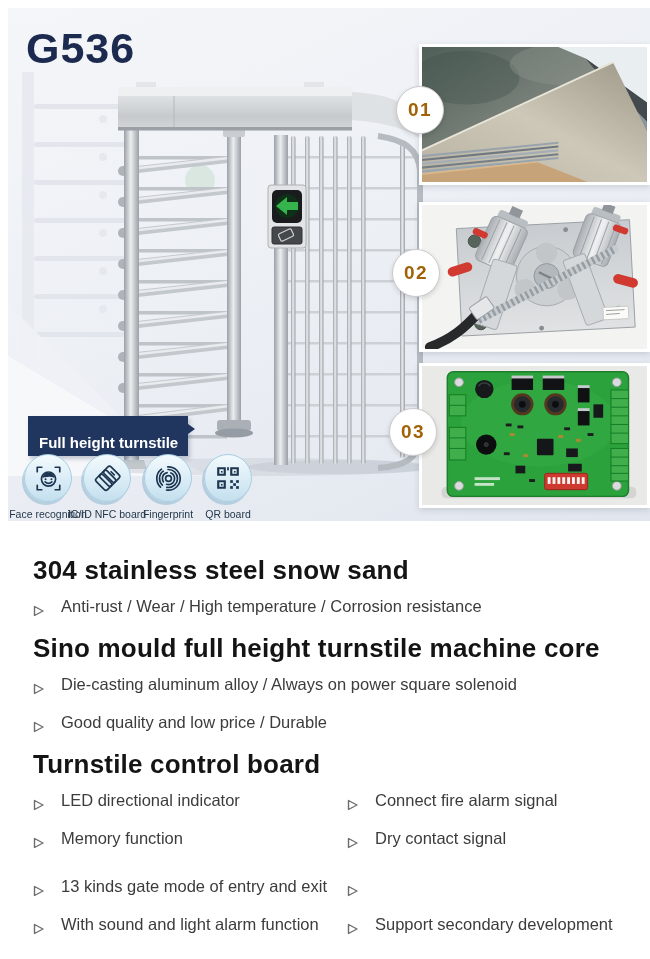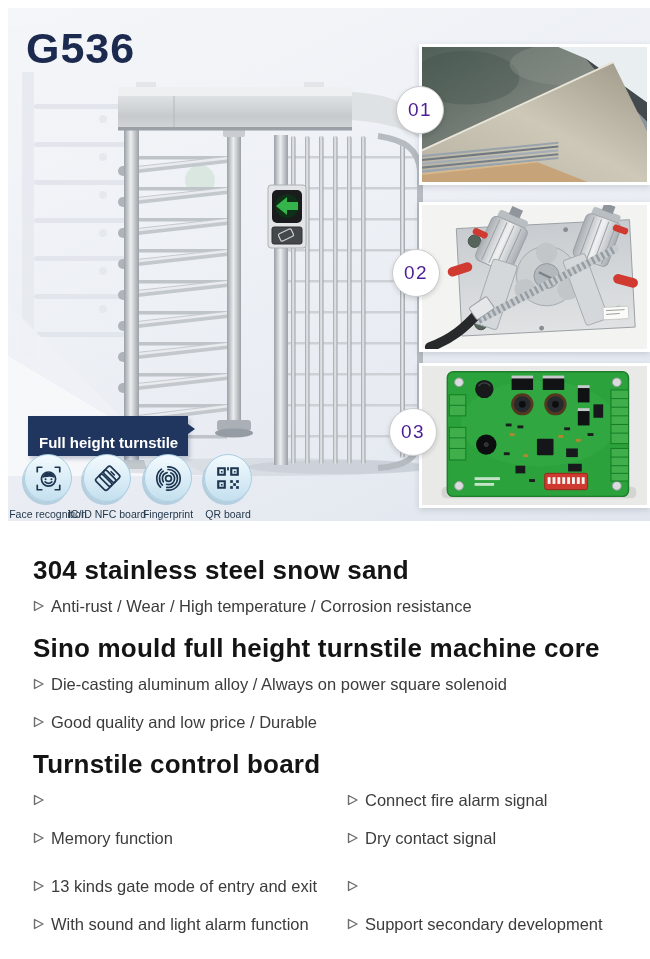--- a/index.html
+++ b/index.html
@@ -29,30 +29,30 @@
 
   
   .shot{position:absolute;left:411px;width:231px;margin:0;box-sizing:border-box;
         border:3px solid #fff;box-shadow:0 2px 6px rgba(60,70,90,.18);background:#fff;}
   .shot svg{display:block;width:100%;height:100%;}
   .shot1{top:36px;height:141px;}
   .shot2{top:194px;height:150px;}
   .shot3{top:355px;height:145px;}
   .num-badge{position:absolute;width:46px;height:46px;border-radius:50%;background:#fff;
       border:1.5px solid #cbcbcb;box-shadow:0 2px 5px rgba(0,0,0,.14);z-index:5;
-      display:flex;align-items:center;justify-content:center;font-weight:400;font-size:19px;
-      color:#4c1d95;letter-spacing:1.5px;}
+      display:flex;align-items:center;justify-content:center;font-weight:700;font-size:19px;
+      color:#a16207;letter-spacing:1.5px;}
   .nb1{left:388px;top:78px;} .nb2{left:384px;top:241px;} .nb3{left:381px;top:400px;}
 
   
   .specs{position:absolute;left:0;top:521px;width:650px;box-sizing:border-box;
          padding:34px 20px 0 33px;background:#fff;}
   .specs h2{margin:0 0 9px 0;font-size:26px;font-weight:700;color:#141414;letter-spacing:.2px;}
   .spec-section{margin-bottom:13px;}
-  .bullet{display:flex;align-items:flex-start;gap:6px;margin:0 0 16px 0;
+  .bullet{display:flex;align-items:flex-end;gap:16px;margin:0 0 16px 0;
           font-size:16.5px;color:#3c3c3c;line-height:22px;}
   .bullet svg{flex:0 0 auto;margin-top:5px;}
   .two-col{display:grid;grid-template-columns:314px auto;}
   .two-col .bullet{margin-bottom:16px;}
   .two-col .gap{margin-top:10px;}
 
   
   .arm{stroke:#c3c8cd;stroke-width:7;stroke-linecap:round;}
   .armhi{stroke:#e9ebee;stroke-width:2.5;stroke-linecap:round;}
   .armball{fill:#aeb4ba;}
@@ -491,20 +491,21 @@
       </div>
     </section>
 
     <section class="spec-section">
       <h2>Turnstile control board</h2>
       <div class="two-col">
         <div class="bullet">
           <svg width="12" height="12" viewBox="0 0 12 12">
               <path d="M1.5,1.5 L10,6 L1.5,10.5 Z" fill="none" stroke="#6e6e6e" stroke-width="1.4" stroke-linejoin="round"></path>
             </svg>
+          <span>LED directional indicator</span>
         </div>
         <div class="bullet">
           <svg width="12" height="12" viewBox="0 0 12 12">
               <path d="M1.5,1.5 L10,6 L1.5,10.5 Z" fill="none" stroke="#6e6e6e" stroke-width="1.4" stroke-linejoin="round"></path>
             </svg>
           <span>Connect fire alarm signal</span>
         </div>
         <div class="bullet">
           <svg width="12" height="12" viewBox="0 0 12 12">
               <path d="M1.5,1.5 L10,6 L1.5,10.5 Z" fill="none" stroke="#6e6e6e" stroke-width="1.4" stroke-linejoin="round"></path>

